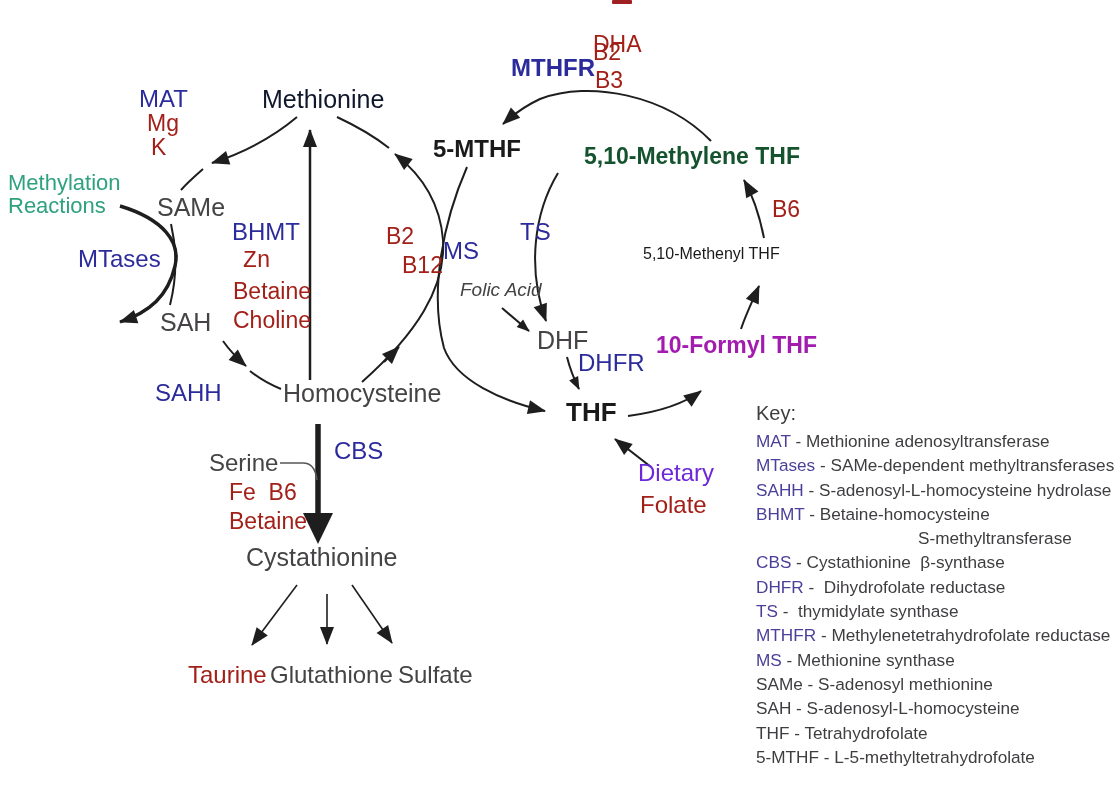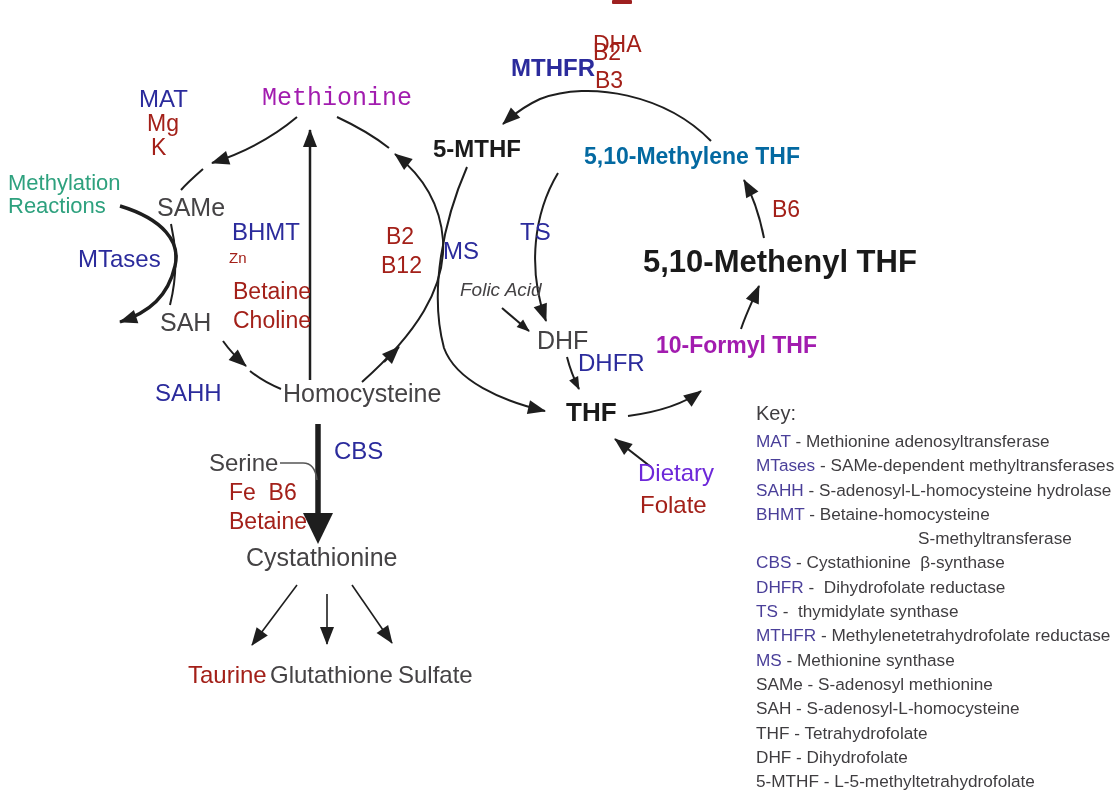--- a/index.html
+++ b/index.html
@@ -72,46 +72,46 @@
     <path d="M 280 463 L 303 463 Q 315 463 317 480" fill="none" stroke="#555555" stroke-width="1.6"></path>
 
     <path d="M 297 585 L 252 645" fill="none" stroke="#1e1e1e" stroke-width="1.6" marker-end="url(#ah)"></path>
     <path d="M 327 594 L 327 644" fill="none" stroke="#1e1e1e" stroke-width="1.6" marker-end="url(#ah)"></path>
     <path d="M 352 585 L 392 643" fill="none" stroke="#1e1e1e" stroke-width="1.6" marker-end="url(#ah)"></path>
   </svg>
 
   <div id="top-red-sliver"></div>
 
   <div id="diagram-labels">
-      <div class="lbl" style="left: 262px; top: 86px; color: #a21caf; font-size: 25px; font-family: Liberation Mono, monospace;">Methionine</div>
+      <div class="lbl" style="left: 262px; top: 86px; color: #0f172a; font-size: 25px;">Methionine</div>
       <div class="lbl" style="left: 139px; top: 87px; color: rgb(43, 43, 156); font-size: 24px;">MAT</div>
       <div class="lbl" style="left: 147px; top: 112px; color: rgb(163, 32, 25); font-size: 23px;">Mg</div>
       <div class="lbl" style="left: 151px; top: 136px; color: rgb(163, 32, 25); font-size: 23px;">K</div>
       <div class="lbl" style="left: 8px; top: 172px; color: rgb(46, 161, 126); font-size: 22px;">Methylation
 Reactions</div>
       <div class="lbl" style="left: 157px; top: 194px; color: rgb(69, 67, 69); font-size: 25px;">SAMe</div>
       <div class="lbl" style="left: 78px; top: 247px; color: rgb(43, 43, 156); font-size: 24px;">MTases</div>
       <div class="lbl" style="left: 160px; top: 309px; color: rgb(69, 67, 69); font-size: 25px;">SAH</div>
       <div class="lbl" style="left: 155px; top: 381px; color: rgb(43, 43, 156); font-size: 24px;">SAHH</div>
       <div class="lbl" style="left: 283px; top: 380px; color: rgb(69, 67, 69); font-size: 25px;">Homocysteine</div>
       <div class="lbl" style="left: 232px; top: 220px; color: rgb(43, 43, 156); font-size: 24px;">BHMT</div>
-      <div class="lbl" style="left: 229px; top: 250px; color: rgb(163, 32, 25); font-size: 15px;">Zn</div>
+      <div class="lbl" style="left: 243px; top: 250px; color: rgb(163, 32, 25); font-size: 23px; font-family: Liberation Mono, monospace;">Zn</div>
       <div class="lbl" style="left: 233px; top: 280px; color: rgb(163, 32, 25); font-size: 23px;">Betaine</div>
       <div class="lbl" style="left: 233px; top: 309px; color: rgb(163, 32, 25); font-size: 23px;">Choline</div>
       <div class="lbl" style="left: 386px; top: 225px; color: rgb(163, 32, 25); font-size: 23px;">B2</div>
-      <div class="lbl" style="left: 381px; top: 254px; color: rgb(163, 32, 25); font-size: 23px;">B12</div>
+      <div class="lbl" style="left: 402px; top: 254px; color: rgb(163, 32, 25); font-size: 23px;">B12</div>
       <div class="lbl" style="left: 443px; top: 239px; color: rgb(43, 43, 156); font-size: 24px;">MS</div>
       <div class="lbl" style="left: 433px; top: 137px; color: rgb(26, 26, 26); font-size: 24px; font-weight: 700;">5-MTHF</div>
       <div class="lbl" style="left: 511px; top: 56px; color: rgb(43, 43, 156); font-size: 24px; font-weight: 700;">MTHFR</div>
       <div class="lbl" style="left: 593px; top: 12px; color: rgb(163, 32, 25); font-size: 23px; margin-top: 21px;">DHA</div>
       <div class="lbl" style="left: 593px; top: 41px; color: rgb(163, 32, 25); font-size: 23px;">B2</div>
       <div class="lbl" style="left: 595px; top: 69px; color: rgb(163, 32, 25); font-size: 23px;">B3</div>
-      <div class="lbl" style="left: 584px; top: 145px; color: #0369a1; font-size: 23px; font-weight: 700;">5,10-Methylene THF</div>
+      <div class="lbl" style="left: 584px; top: 145px; color: #14532d; font-size: 23px; font-weight: 700;">5,10-Methylene THF</div>
       <div class="lbl" style="left: 772px; top: 198px; color: rgb(163, 32, 25); font-size: 23px;">B6</div>
-      <div class="lbl" style="left: 643px; top: 246px; color: rgb(26, 26, 26); font-size: 31px; font-weight: 700;">5,10-Methenyl THF</div>
+      <div class="lbl" style="left: 643px; top: 246px; color: rgb(26, 26, 26); font-size: 16px; font-weight: 400;">5,10-Methenyl THF</div>
       <div class="lbl" style="left: 656px; top: 334px; color: #a21caf; font-size: 23px; font-weight: 700;">10-Formyl THF</div>
       <div class="lbl" style="left: 520px; top: 220px; color: rgb(43, 43, 156); font-size: 24px;">TS</div>
       <div class="lbl" style="left: 460px; top: 280px; color: rgb(69, 67, 69); font-size: 19px; font-style: italic;">Folic Acid</div>
       <div class="lbl" style="left: 537px; top: 327px; color: rgb(69, 67, 69); font-size: 25px;">DHF</div>
       <div class="lbl" style="left: 578px; top: 351px; color: rgb(43, 43, 156); font-size: 24px;">DHFR</div>
       <div class="lbl" style="left: 566px; top: 399px; color: rgb(26, 26, 26); font-size: 26px; font-weight: 700;">THF</div>
       <div class="lbl" style="left: 638px; top: 461px; color: #6d28d9; font-size: 24px;">Dietary</div>
       <div class="lbl" style="left: 640px; top: 493px; color: rgb(163, 32, 25); font-size: 24px;">Folate</div>
       <div class="lbl" style="left: 209px; top: 451px; color: rgb(69, 67, 69); font-size: 24px;">Serine</div>
       <div class="lbl" style="left: 334px; top: 439px; color: rgb(43, 43, 156); font-size: 24px;">CBS</div>
@@ -132,18 +132,17 @@
         <div class="key-row"><span style="color: rgb(74, 63, 153);">BHMT</span><span> - Betaine-homocysteine</span></div>
         <div class="key-row indent"><span>S-methyltransferase</span></div>
         <div class="key-row"><span style="color: rgb(74, 63, 153);">CBS</span><span> - Cystathionine  β-synthase</span></div>
         <div class="key-row"><span style="color: rgb(74, 63, 153);">DHFR</span><span> -  Dihydrofolate reductase</span></div>
         <div class="key-row"><span style="color: rgb(74, 63, 153);">TS</span><span> -  thymidylate synthase</span></div>
         <div class="key-row"><span style="color: rgb(74, 63, 153);">MTHFR</span><span> - Methylenetetrahydrofolate reductase</span></div>
         <div class="key-row"><span style="color: rgb(74, 63, 153);">MS</span><span> - Methionine synthase</span></div>
         <div class="key-row"><span style="color: rgb(63, 61, 64);">SAMe</span><span> - S-adenosyl methionine</span></div>
         <div class="key-row"><span style="color: rgb(63, 61, 64);">SAH</span><span> - S-adenosyl-L-homocysteine</span></div>
         <div class="key-row"><span style="color: rgb(63, 61, 64);">THF</span><span> - Tetrahydrofolate</span></div>
-        <div class="key-row"><span style="color: rgb(63, 61, 64);">DHF</span><span> - Dihydrofolate</span></div>
         <div class="key-row"><span style="color: rgb(63, 61, 64);">5-MTHF</span><span> - L-5-methyltetrahydrofolate</span></div>
       </div>
   </div>
 
 </div>
 
 </body></html>

